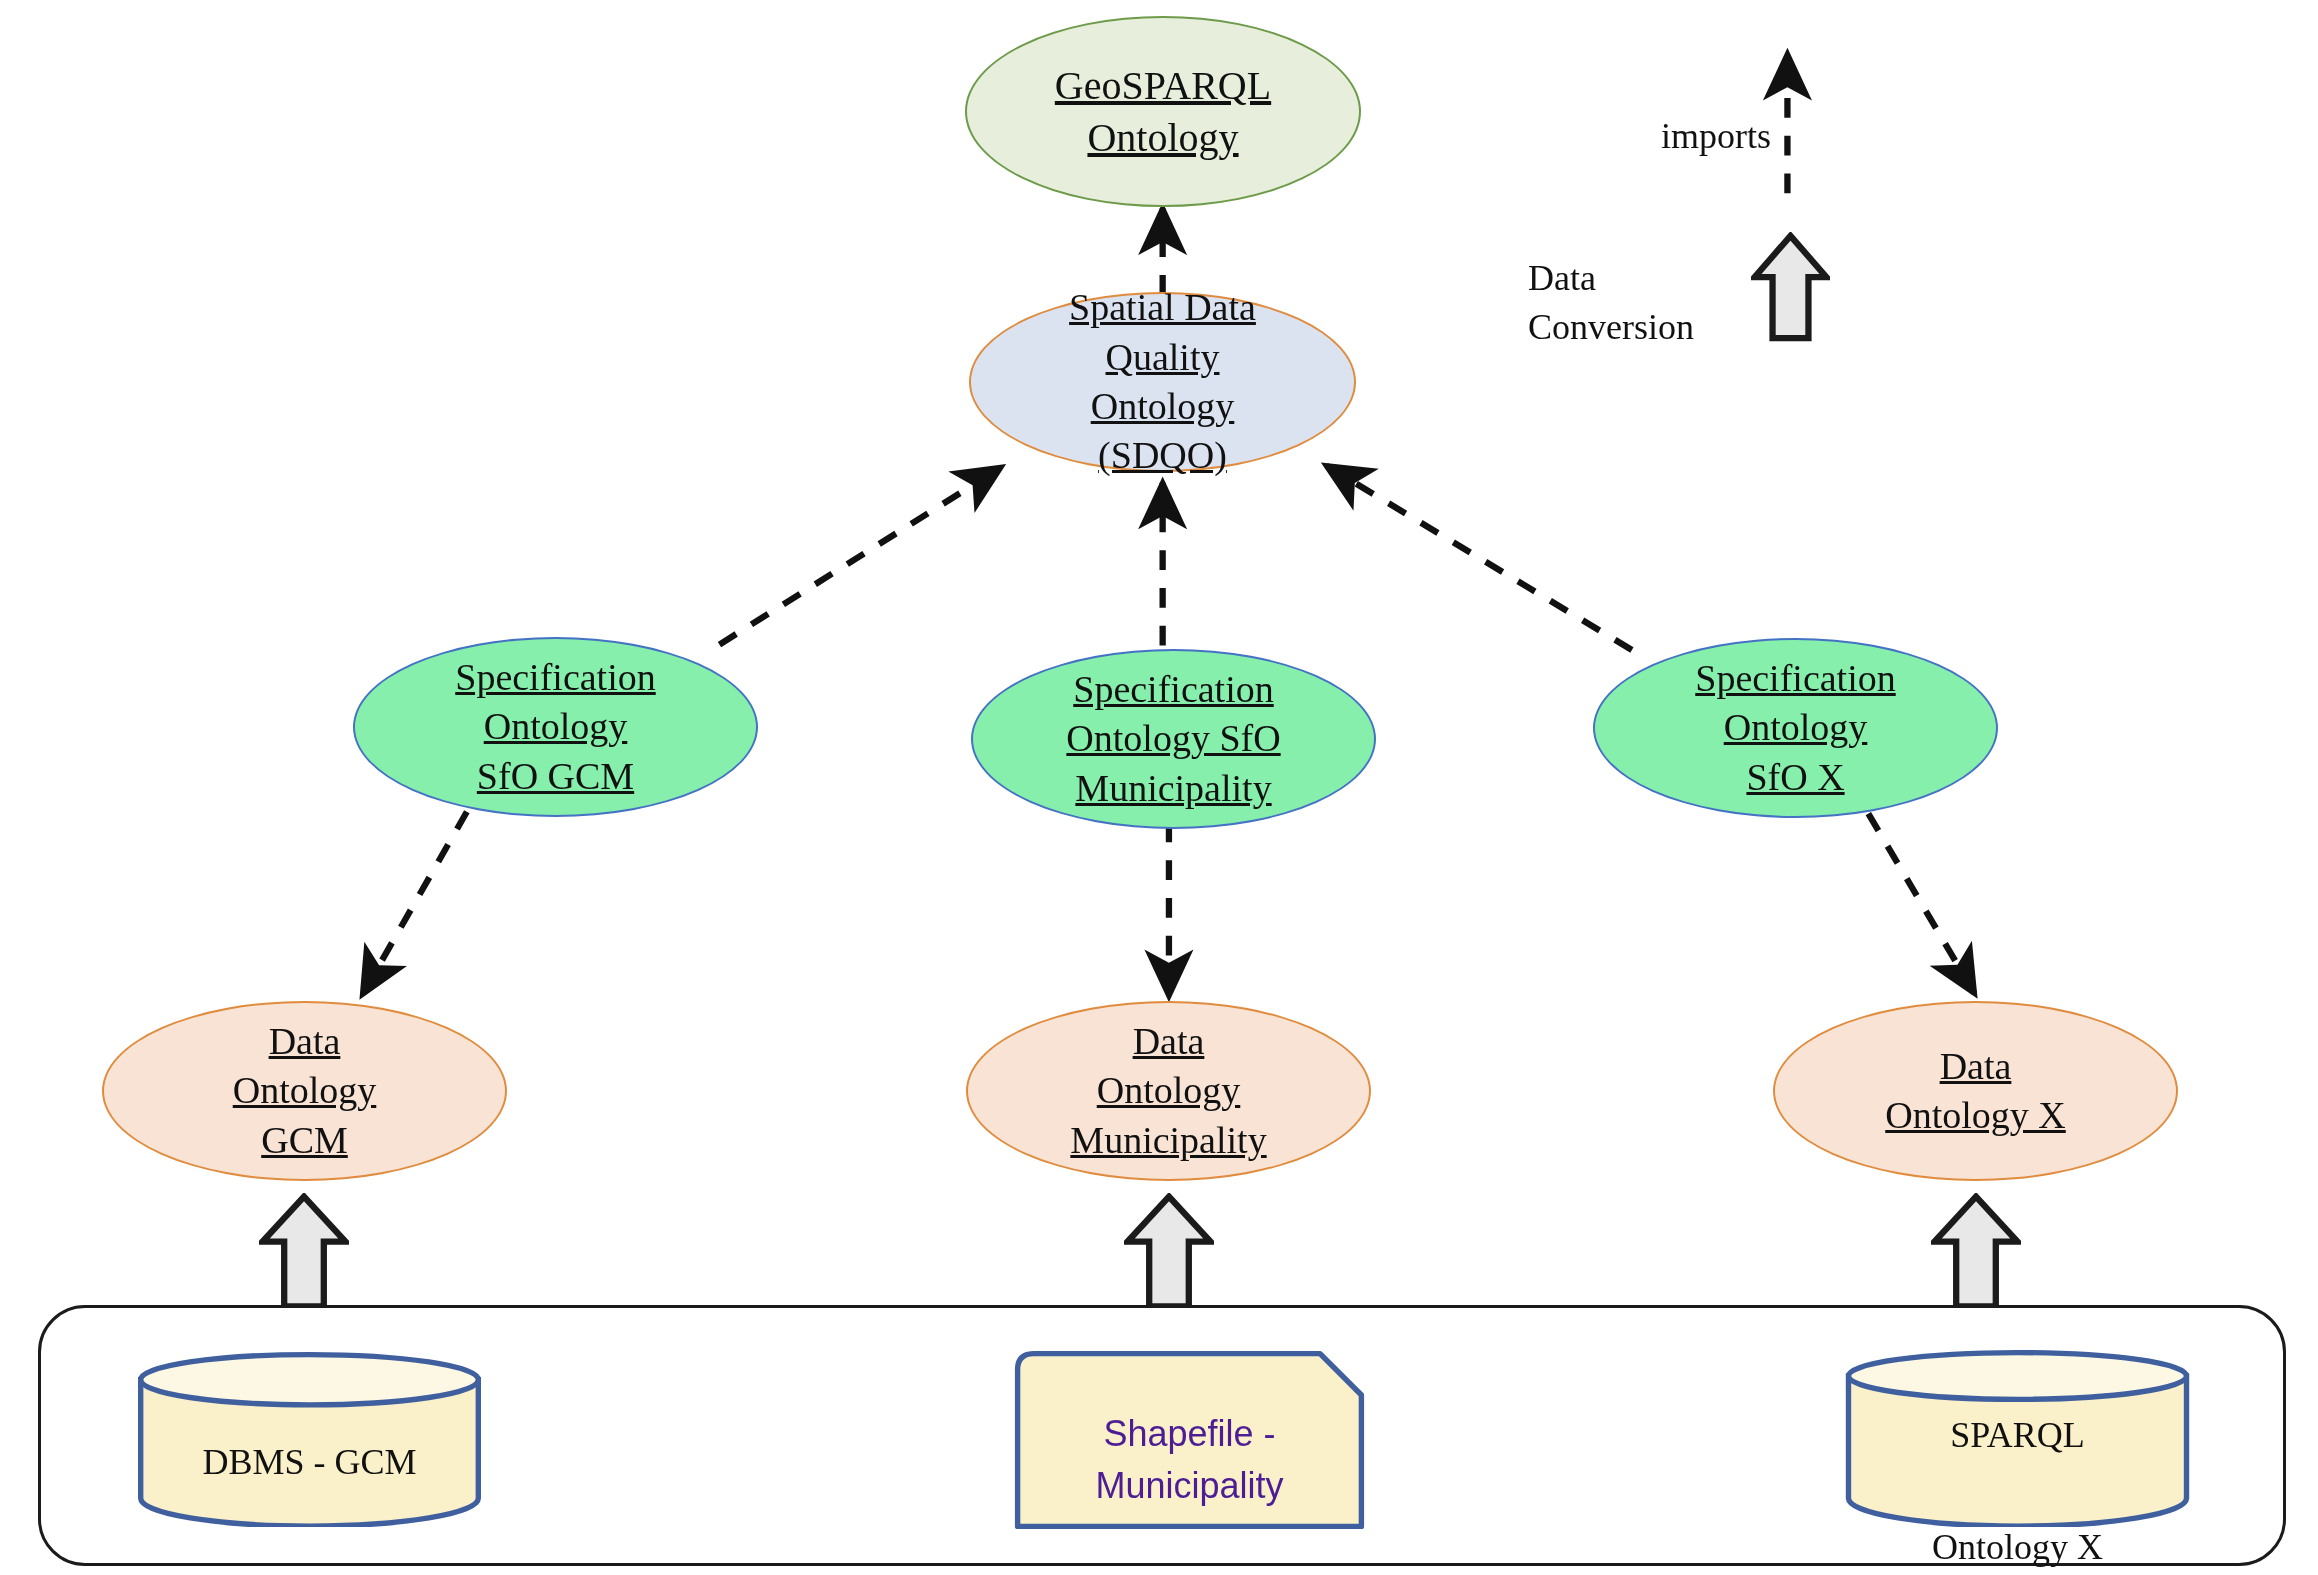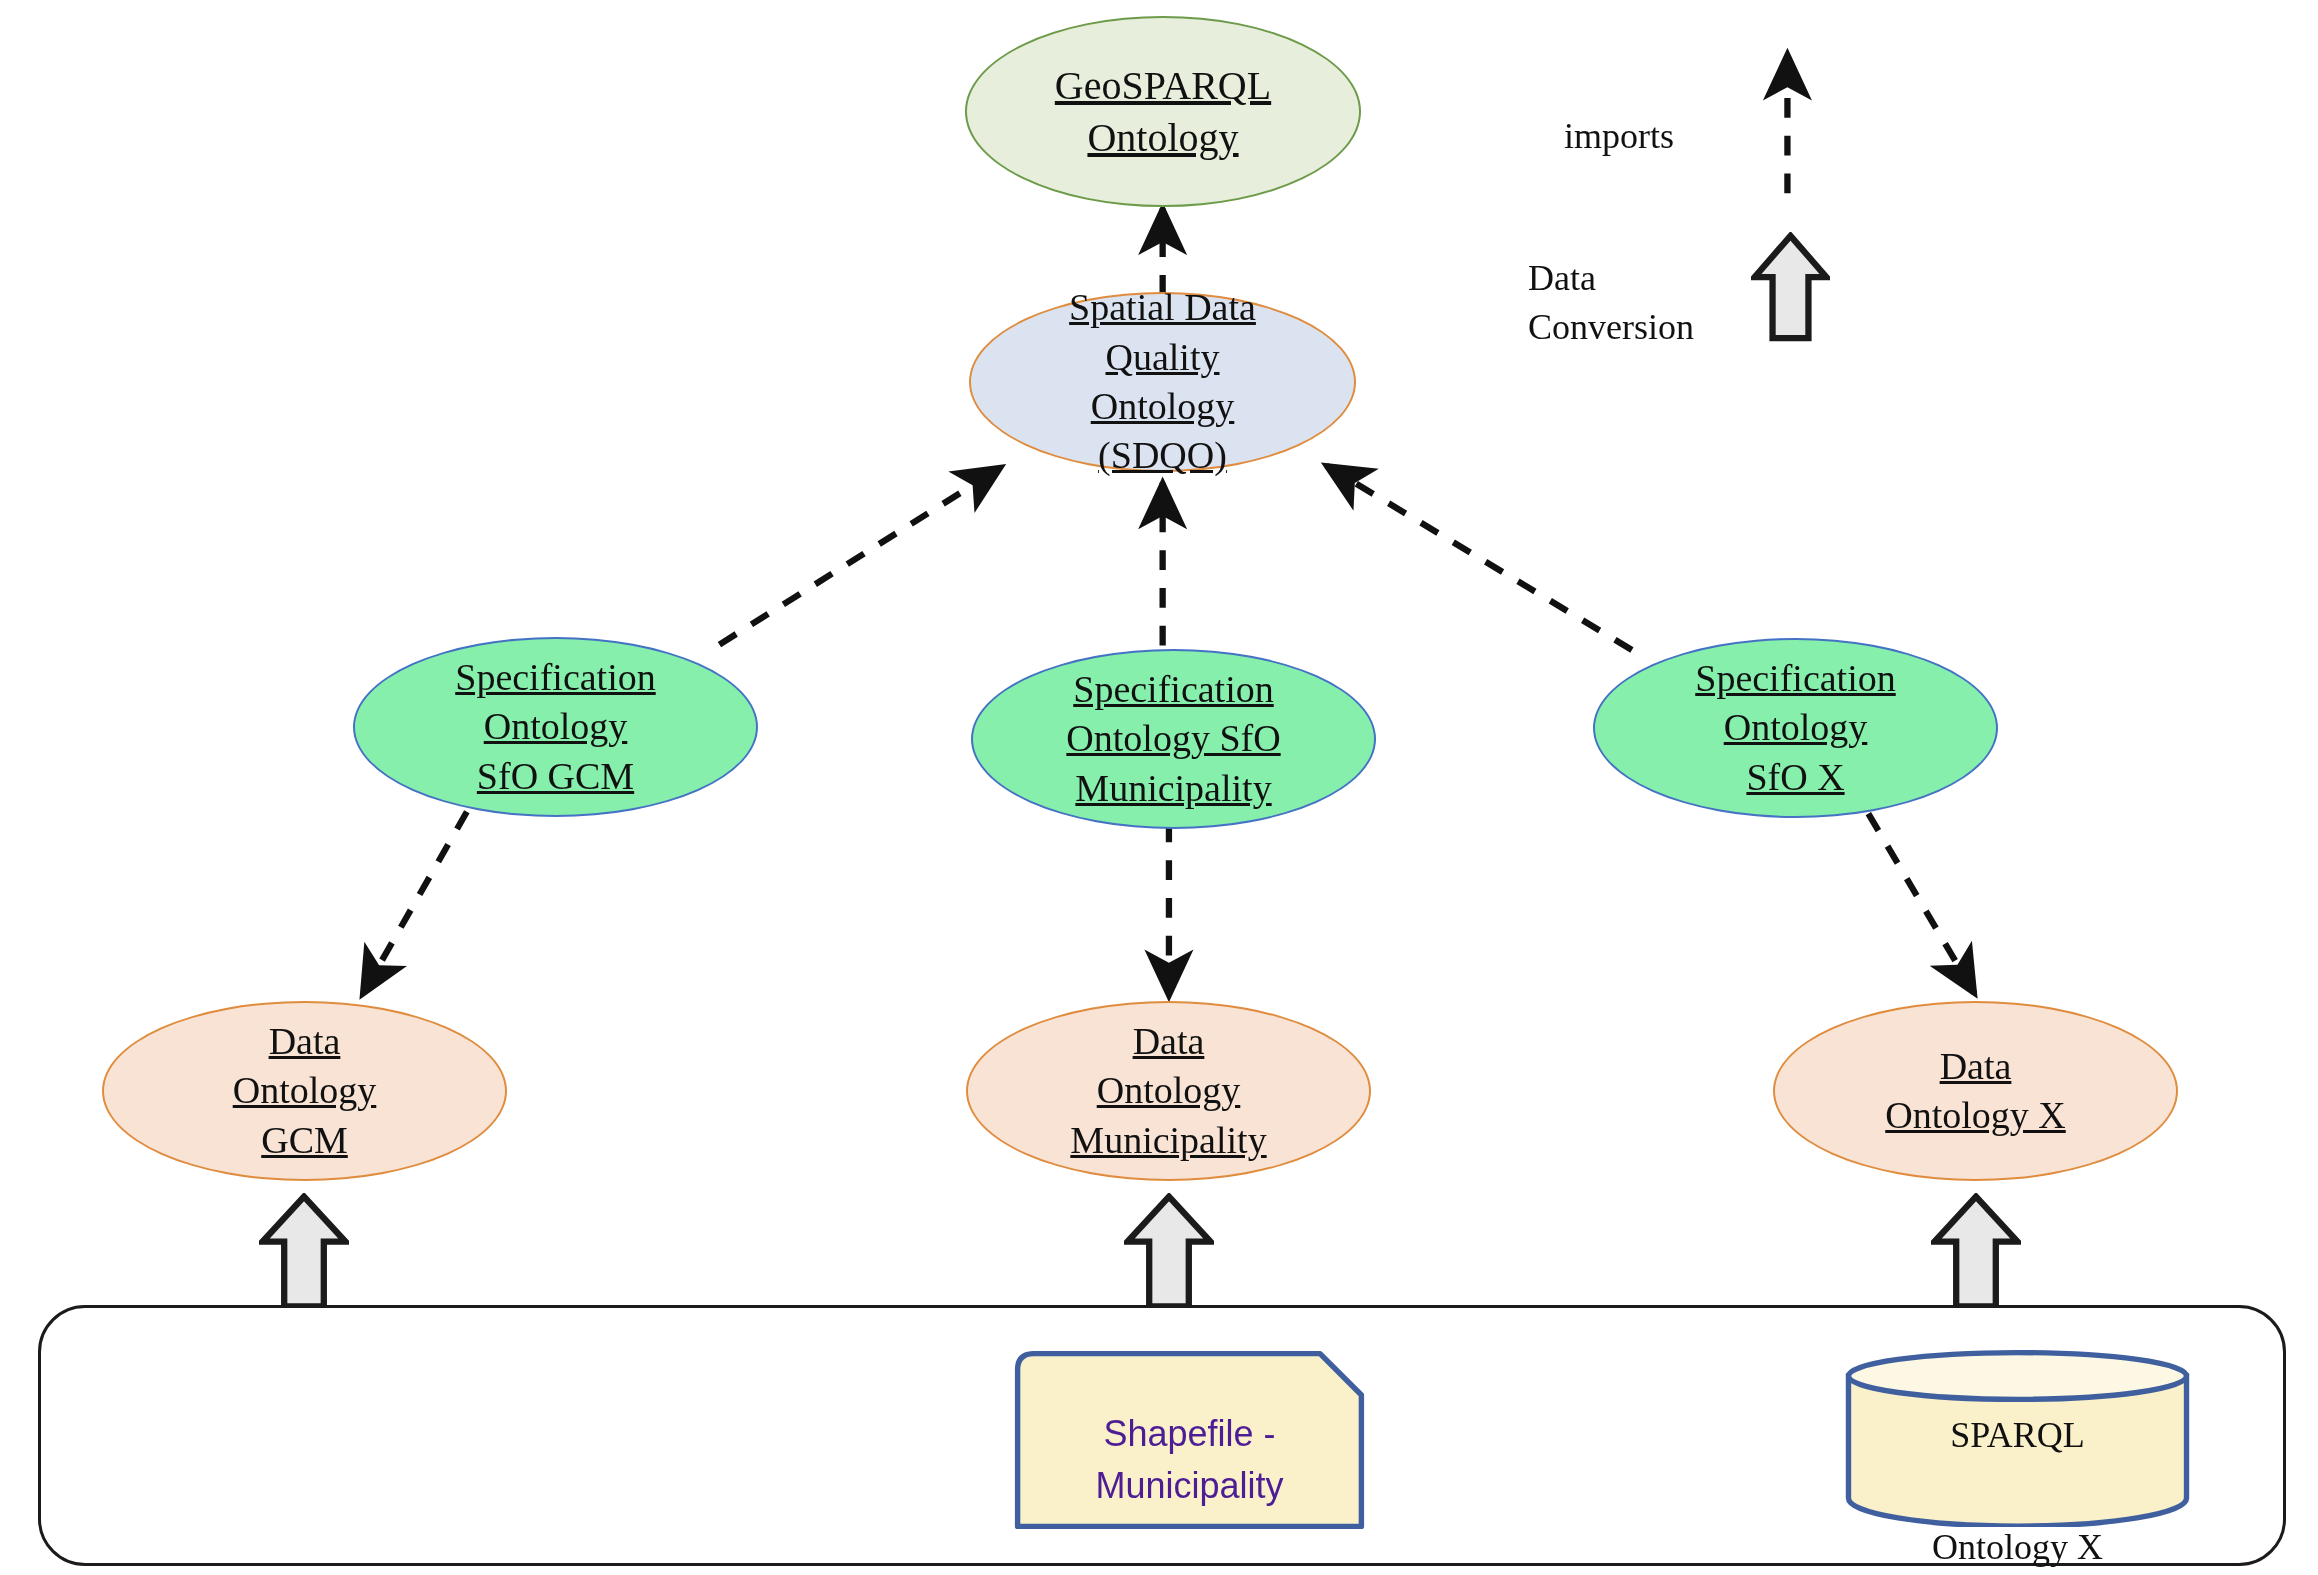--- a/index.html
+++ b/index.html
@@ -221,40 +221,47 @@
   </div>
 
   <div class="block-arrow" style="left:1931px; top:1193px; width:90px; height:117px;">
     <svg width="90" height="117" viewBox="0 0 100 130">
       <path d="M50,4 L96,54 L72,54 L72,126 L28,126 L28,54 L4,54 Z" fill="#e8e8e8" stroke="#1b1b1b" stroke-width="7" stroke-linejoin="miter"></path>
     </svg>
   </div>
 
   <div class="source-container" style="left:38px; top:1305px; width:2248px; height:261px;"></div>
 
+  <div class="cylinder" style="left:135px; top:1351px; width:349px; height:176px;">
+    <svg class="cyl-svg" width="349" height="176" viewBox="0 0 388 196">
+      <path d="M6,32 L6,164 A182,30 0 0 0 382,164 L382,32 Z" fill="#faf0ca" stroke="#3f5f9e" stroke-width="6"></path>
+      <ellipse cx="194" cy="32" rx="188" ry="28" fill="#fdf8e3" stroke="#3f5f9e" stroke-width="6"></ellipse>
+    </svg>
+    <div class="cyl-text" style="top:85px;">DBMS - GCM</div>
+  </div>
 
   <div class="shapefile" style="left:1014px; top:1350px; width:351px; height:180px;">
     <svg class="shp-svg" width="351" height="180" viewBox="0 0 390 200">
       <path d="M22,4 L340,4 L386,50 L386,196 L4,196 L4,22 Q4,4 22,4 Z" fill="#faf0ca" stroke="#3f5f9e" stroke-width="6" stroke-linejoin="round"></path>
     </svg>
     <div class="shp-text" style="top:58px;">Shapefile -
 Municipality</div>
   </div>
 
   <div class="cylinder" style="left:1843px; top:1349px; width:349px; height:178px;">
     <svg class="cyl-svg" width="349" height="178" viewBox="0 0 388 198">
       <path d="M6,30 L6,166 A182,30 0 0 0 382,166 L382,30 Z" fill="#faf0ca" stroke="#3f5f9e" stroke-width="6"></path>
       <ellipse cx="194" cy="30" rx="188" ry="26" fill="#fdf8e3" stroke="#3f5f9e" stroke-width="6"></ellipse>
     </svg>
     <div class="cyl-text" style="top:59px; line-height:1.55;">SPARQL
 
 Ontology X</div>
   </div>
 
-  <div class="legend-text" style="left:1564px; top:112px; width:207px; text-align:left;">imports</div>
+  <div class="legend-text" style="left:1564px; top:112px; width:207px; text-align:right;">imports</div>
 
   <div class="legend-text" style="left:1528px; top:254px; width:243px;">Data
 Conversion</div>
 
   <div class="block-arrow" style="left:1751px; top:232px; width:79px; height:110px;">
     <svg width="79" height="110" viewBox="0 0 88 122">
       <path d="M44,4 L84,50 L64,50 L64,118 L24,118 L24,50 L4,50 Z" fill="#e8e8e8" stroke="#1b1b1b" stroke-width="7" stroke-linejoin="miter"></path>
     </svg>
   </div>
 

